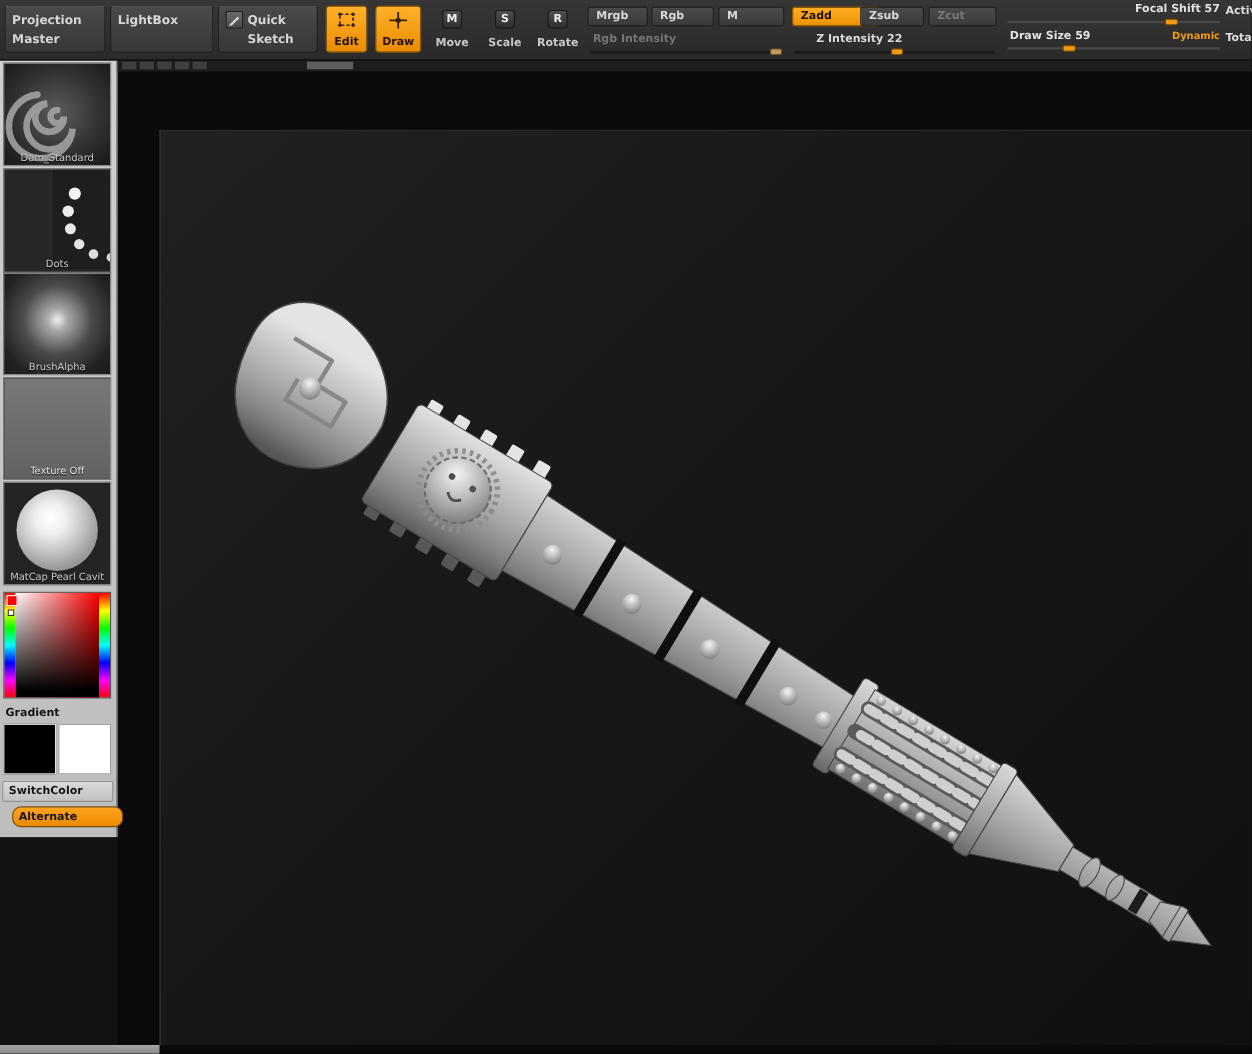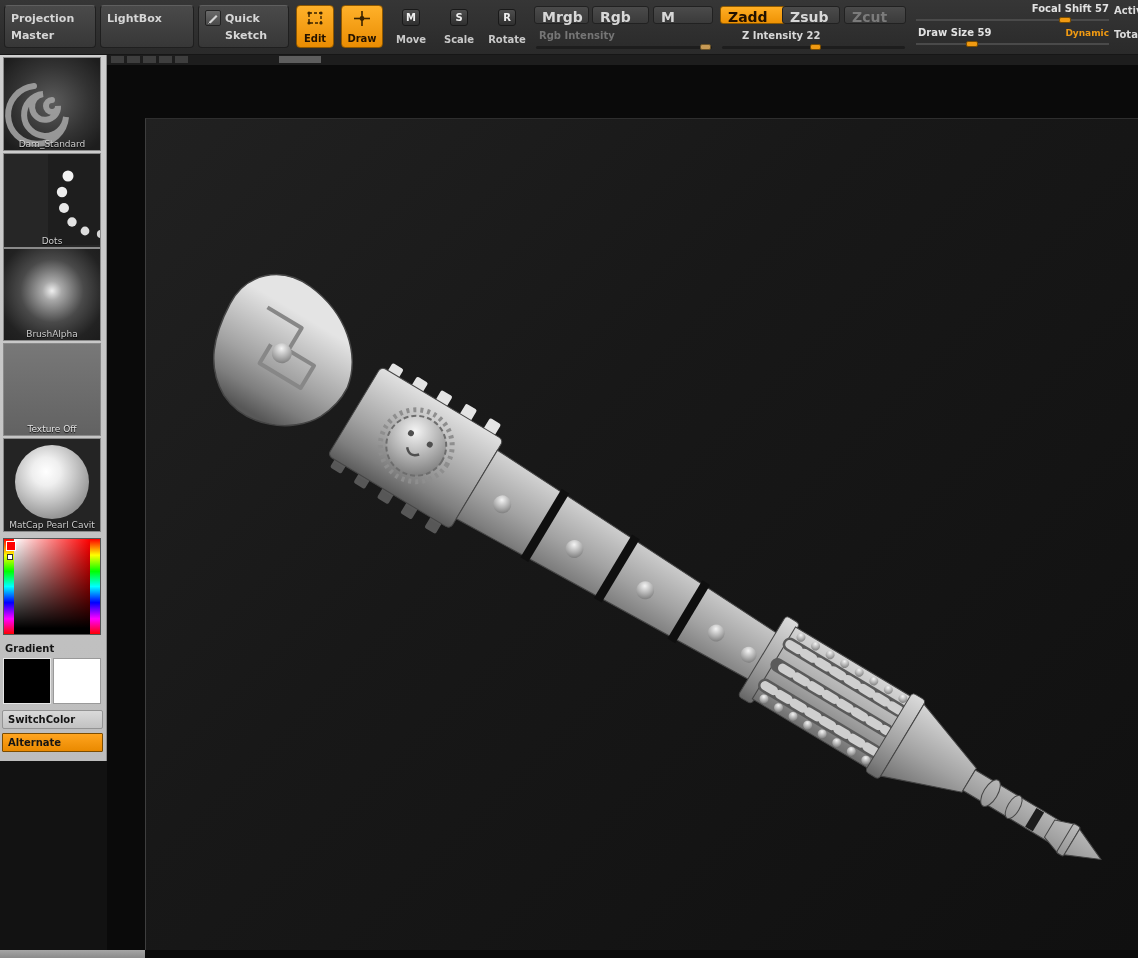--- a/index.html
+++ b/index.html
@@ -48,21 +48,21 @@
     width:18px; height:17px;
     background:linear-gradient(#4e4e4e,#2f2f2f);
     border:1px solid #191919; border-radius:3px;
     color:#f0f0f0; font-size:10px; font-weight:bold;
     display:flex; align-items:center; justify-content:center;
   }
   .smallbtn {
     position:absolute; top:6px; height:18px;
     background:linear-gradient(#4b4b4b,#3a3a3a);
     border:1px solid #212121; border-radius:3px;
-    color:#d8d8d8; font-size:14px; font-weight:bold;
+    color:#d8d8d8; font-size:10px; font-weight:bold;
     padding:2px 7px; cursor:pointer;
   }
   .smallbtn.selected {
     background:linear-gradient(#ffae24,#ee9204);
     color:#221100; border-color:#8f5a00;
   }
   .smallbtn.disabled { color:#7b7b7b; }
 
   .slider {
     position:absolute; height:21px; cursor:pointer;
@@ -343,21 +343,21 @@
       <div class="cur"></div>
       <div class="sec"></div>
     </div>
     <span class="tray-text" style="top:588px;">Gradient</span>
 
     <div class="swatch" style="left:3px;background:#000;"></div>
     <div class="swatch" style="left:53px;background:#fff;border-color:#9a9a9a;"></div>
 
     <div class="traybar" style="top:655px;background:linear-gradient(#dadada,#c2c2c2);border:1px solid #949494;border-radius:2px;">SwitchColor</div>
 
-    <div class="traybar" style="top:678px;background:linear-gradient(#ffa41f,#ea8a00);border:1px solid #7c4c00;border-radius:1px;">Alternate</div>
+    <div class="traybar" style="top:678px;background:linear-gradient(#ffa41f,#ea8a00);border:1px solid #7c4c00;border-radius:8px;margin-left:9px;">Alternate</div>
   </div>
 </div>
 
 <div class="canvas">
   <div class="document">
     <svg viewBox="0 0 993 832" preserveAspectRatio="xMidYMid meet">
       <defs>
         <linearGradient id="cyl" gradientUnits="userSpaceOnUse" x1="0" y1="-55" x2="0" y2="55">
           <stop offset="0" stop-color="#e4e4e4"></stop>
           <stop offset="0.25" stop-color="#c6c6c6"></stop>

